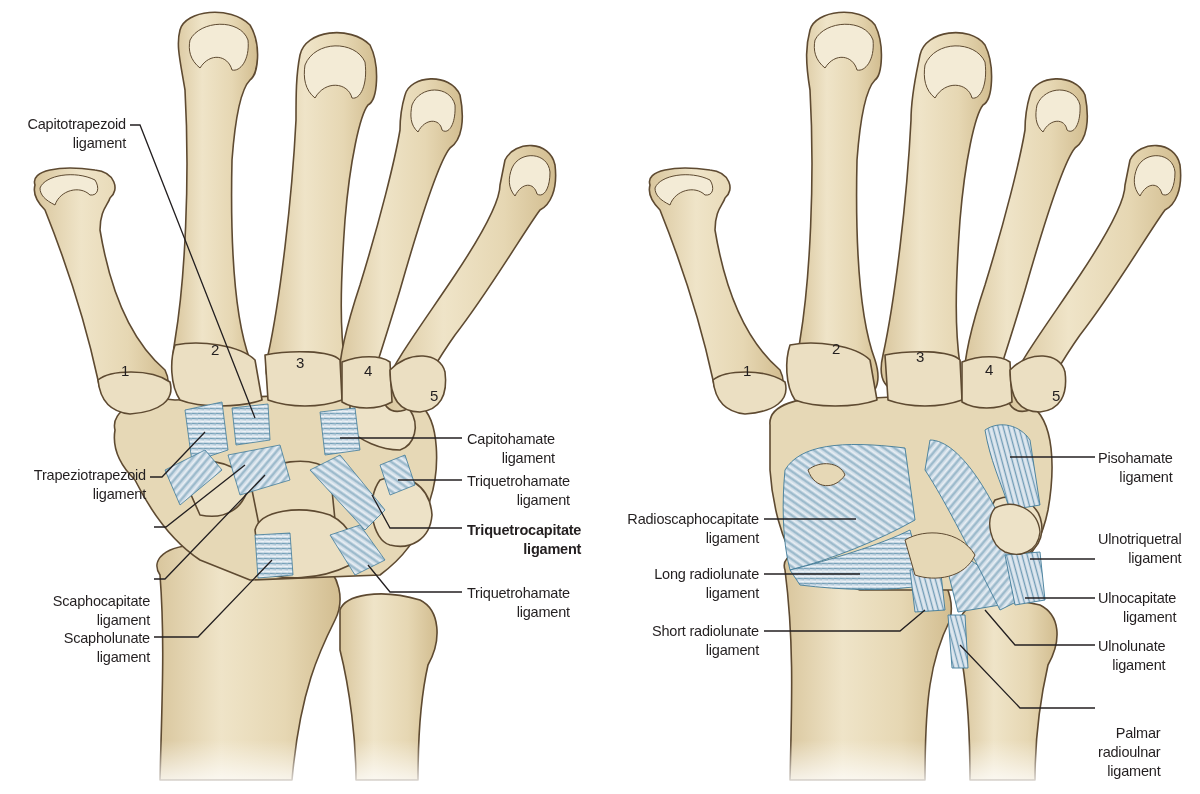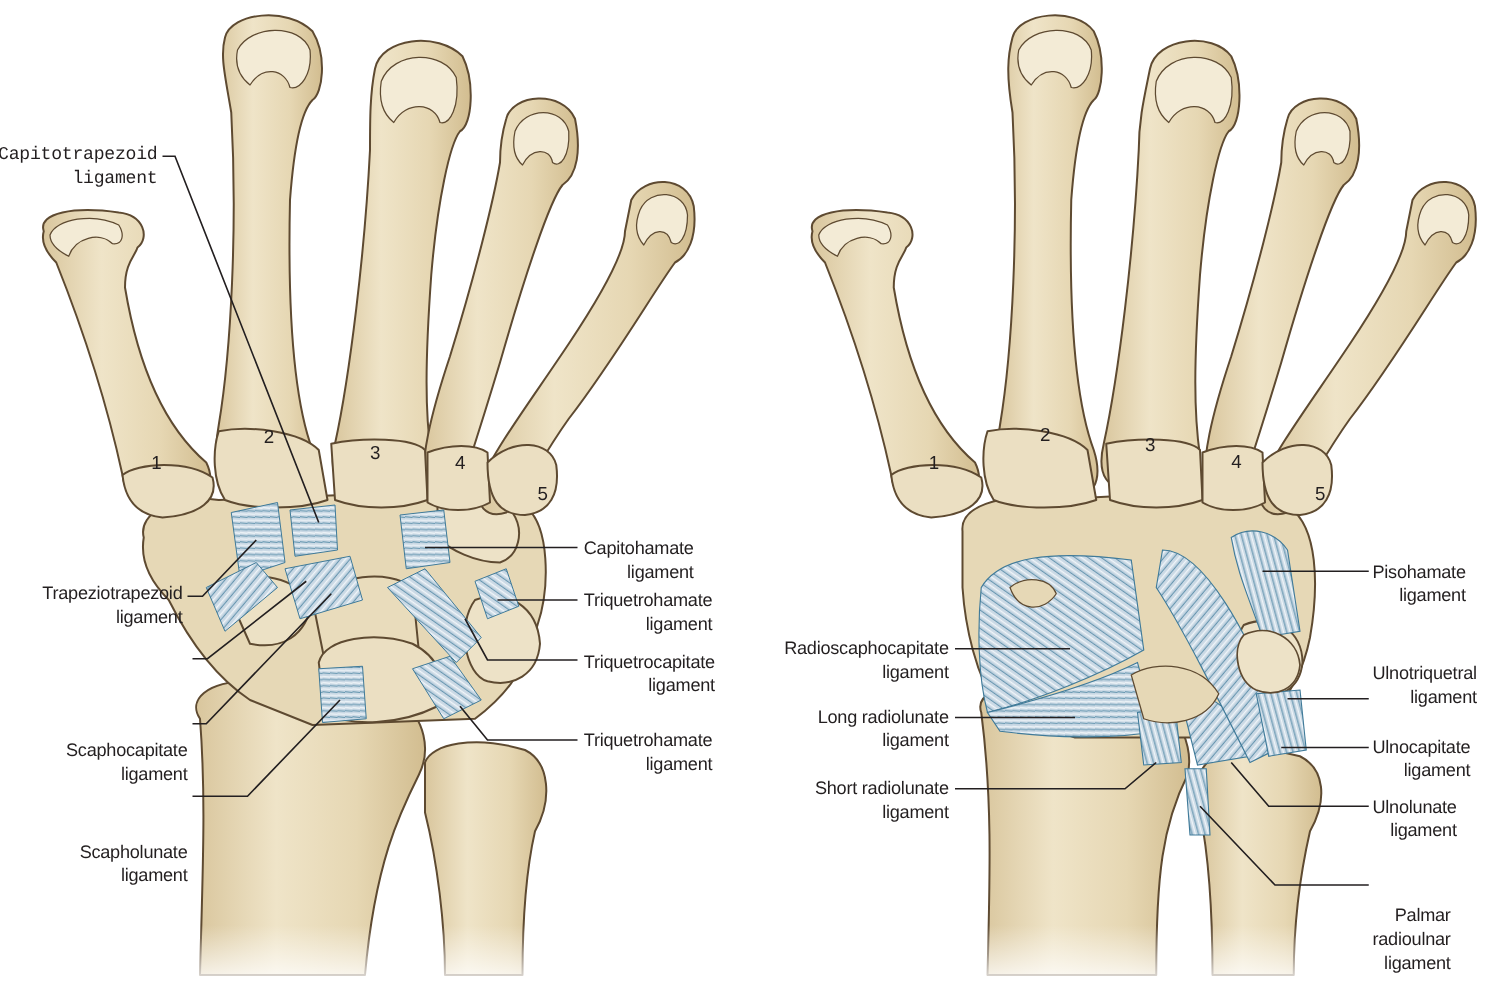--- a/index.html
+++ b/index.html
@@ -166,45 +166,45 @@
 <div class="num" style="left:430px;top:387px;">5</div>
 
 
 <div class="num" style="left:743px;top:362px;">1</div>
 <div class="num" style="left:832px;top:340px;">2</div>
 <div class="num" style="left:916px;top:348px;">3</div>
 <div class="num" style="left:985px;top:361px;">4</div>
 <div class="num" style="left:1052px;top:387px;">5</div>
 
 
-<div class="lbl r" style="right:1074px;top:115px;font-family:Liberation Mono, monospace;">
+<div class="lbl r" style="right:1074px;top:115px;">
   <span>Capitotrapezoid</span>
   <span>ligament</span>
 </div>
 <div class="lbl r" style="right:1054px;top:466px;">
   <span>Trapeziotrapezoid</span>
   <span>ligament</span>
 </div>
 <div class="lbl r" style="right:1050px;top:592px;margin-left:12px;">
   <span>Scaphocapitate</span>
   <span>ligament</span>
 </div>
-<div class="lbl r" style="right:1050px;top:629px;margin-top:44px;">
+<div class="lbl r" style="right:1050px;top:629px;">
   <span>Scapholunate</span>
   <span>ligament</span>
 </div>
 <div class="lbl l" style="left:467px;top:430px;">
   <span>Capitohamate</span>
   <span>ligament</span>
 </div>
 <div class="lbl l" style="left:467px;top:472px;">
   <span>Triquetrohamate</span>
   <span>ligament</span>
 </div>
-<div class="lbl l" style="left:467px;top:521px;">
+<div class="lbl l" style="left:467px;top:521px;font-weight:bold;">
   <span>Triquetrocapitate</span>
   <span>ligament</span>
 </div>
 <div class="lbl l" style="left:467px;top:584px;">
   <span>Triquetrohamate</span>
   <span>ligament</span>
 </div>
 
 
 <div class="lbl r" style="right:441px;top:510px;">

